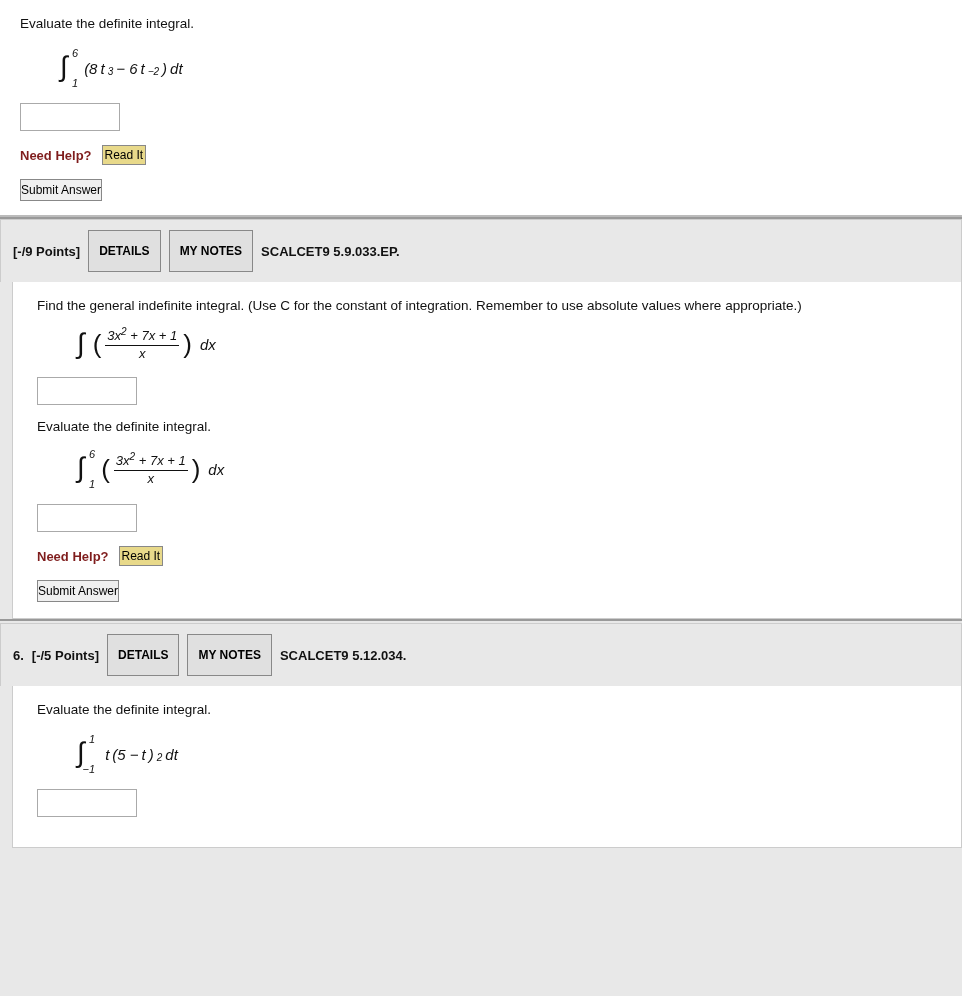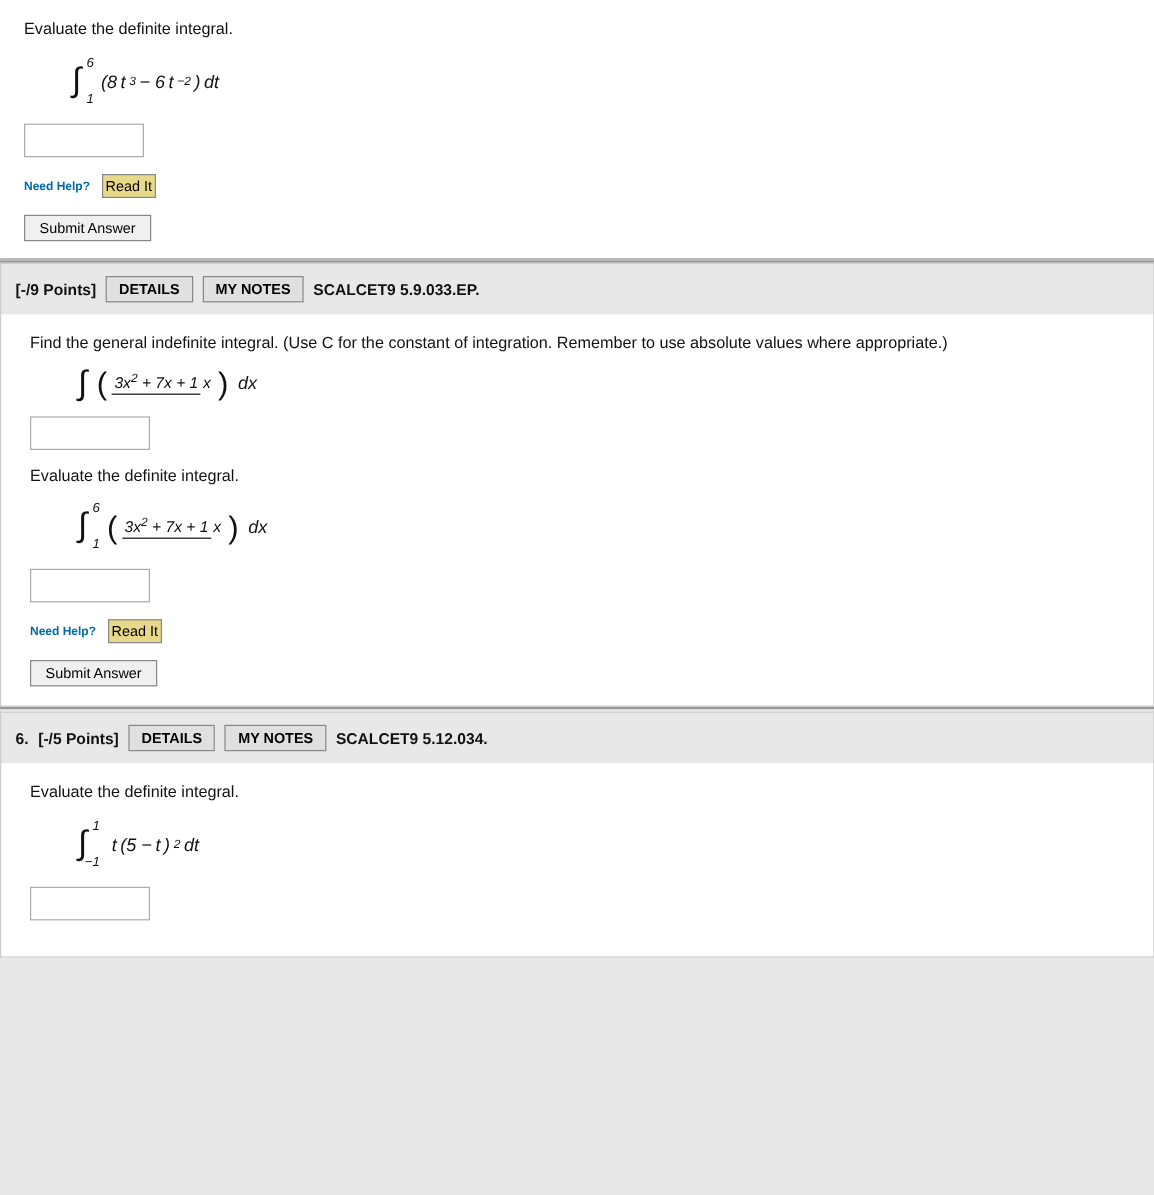--- a/index.html
+++ b/index.html
@@ -32,21 +32,21 @@
       border: 1px solid #ccc;
       border-bottom: none;
     }
     .problem-header-bar .points-label {
       font-weight: bold;
       font-size: 13px;
     }
     .details-btn, .mynotes-btn {
       border: 1px solid #888;
       background: #e0e0e0;
-      padding: 3px 10px;
+      padding: 13px 10px;
       font-size: 12px;
       cursor: pointer;
       font-weight: bold;
     }
     .scalcet-label {
       font-size: 13px;
       font-weight: bold;
     }
 
     .problem-instruction {
@@ -74,28 +74,28 @@
       flex-direction: column;
       font-size: 11px;
       font-style: normal;
       margin-right: 2px;
     }
     .limit-top { align-self: flex-start; margin-left: 12px; margin-bottom: -6px; font-style: italic; }
     .limit-bottom { align-self: flex-end; margin-top: -4px; font-style: italic; }
 
     .integrand {
       display: inline-flex;
-      align-items: center;
+      align-items: flex-end;
       gap: 3px;
       font-size: 15px;
     }
 
     .frac {
       display: inline-flex;
-      flex-direction: row;
+      flex-direction: column;
       align-items: center;
       font-size: 13px;
       vertical-align: middle;
     }
     .frac-num {
       border-bottom: 1px solid #111;
       padding: 0 2px;
       line-height: 1.3;
     }
     .frac-den {
@@ -113,35 +113,35 @@
     }
 
     .need-help-row {
       display: flex;
       align-items: center;
       gap: 10px;
       margin: 8px 0 10px 0;
     }
     .need-help-label {
       font-weight: bold;
-      color: #0369a1;
-      font-size: 10px;
+      color: #7f1d1d;
+      font-size: 13px;
     }
     .read-it-btn {
       border: 1px solid #888;
       background: #e8d98a;
       padding: 2px 2px;
       font-size: 12px;
       cursor: pointer;
       font-weight: normal;
     }
     .submit-btn {
       border: 1px solid #888;
       background: #f0f0f0;
-      padding: 3px 12px;
+      padding: 3px 0;
       font-size: 12px;
       cursor: pointer;
       margin-top: 4px;
     }
 
     
     .section-divider {
       border: none;
       border-top: 2px solid #999;
       margin: 0;
@@ -154,20 +154,21 @@
       font-size: 26px;
       line-height: 1;
       font-style: normal;
     }
 
     .inner-problem-section {
       background: #fff;
       padding: 16px 24px 16px 24px;
       border: 1px solid #ccc;
       border-top: none;
+      margin-left: 12px;
     }
 
     .sub-problem-instruction {
       font-size: 13.5px;
       margin: 14px 0 10px 0;
       color: #111;
     }
 
     .section-6-wrapper {
       margin-top: 2px;

